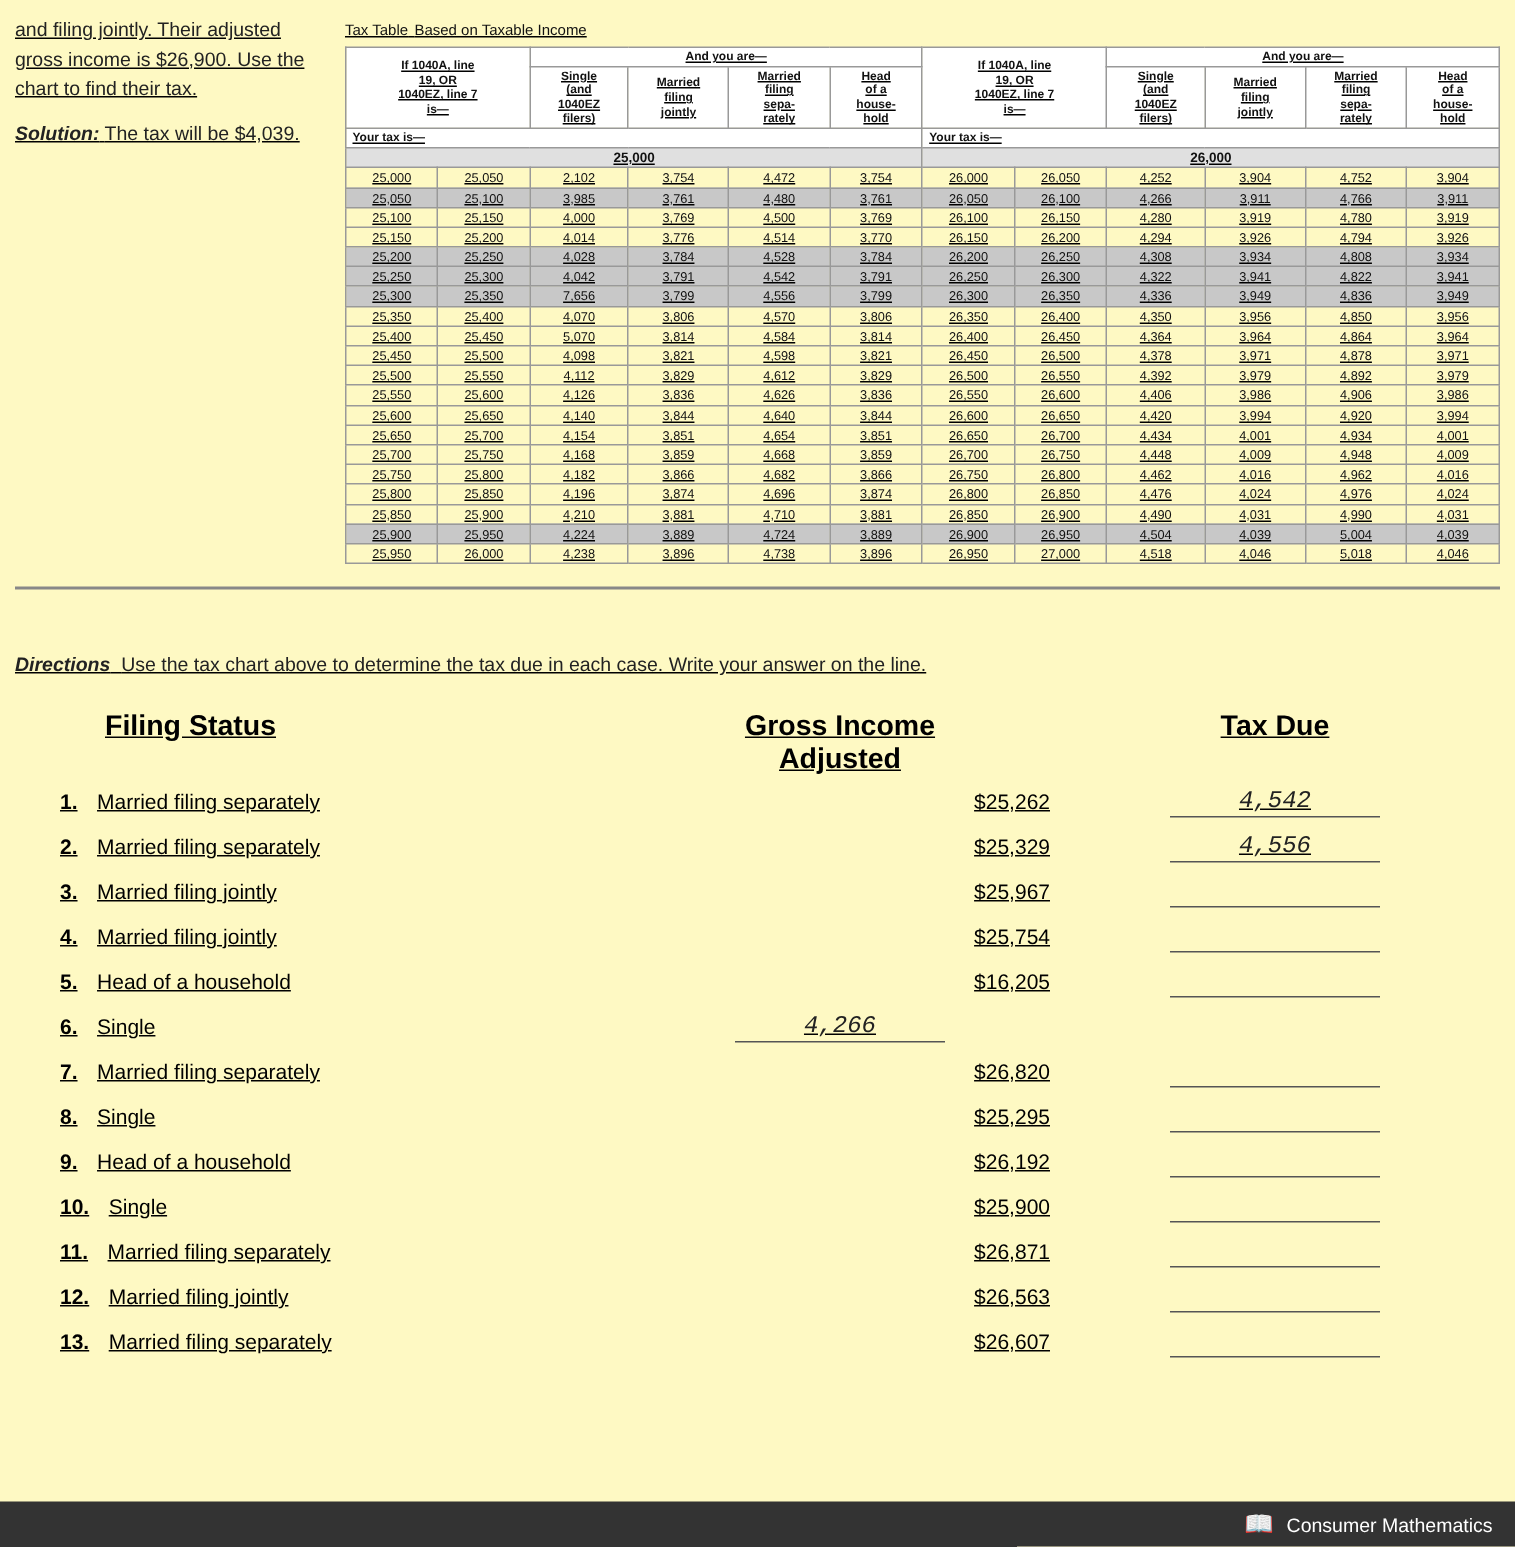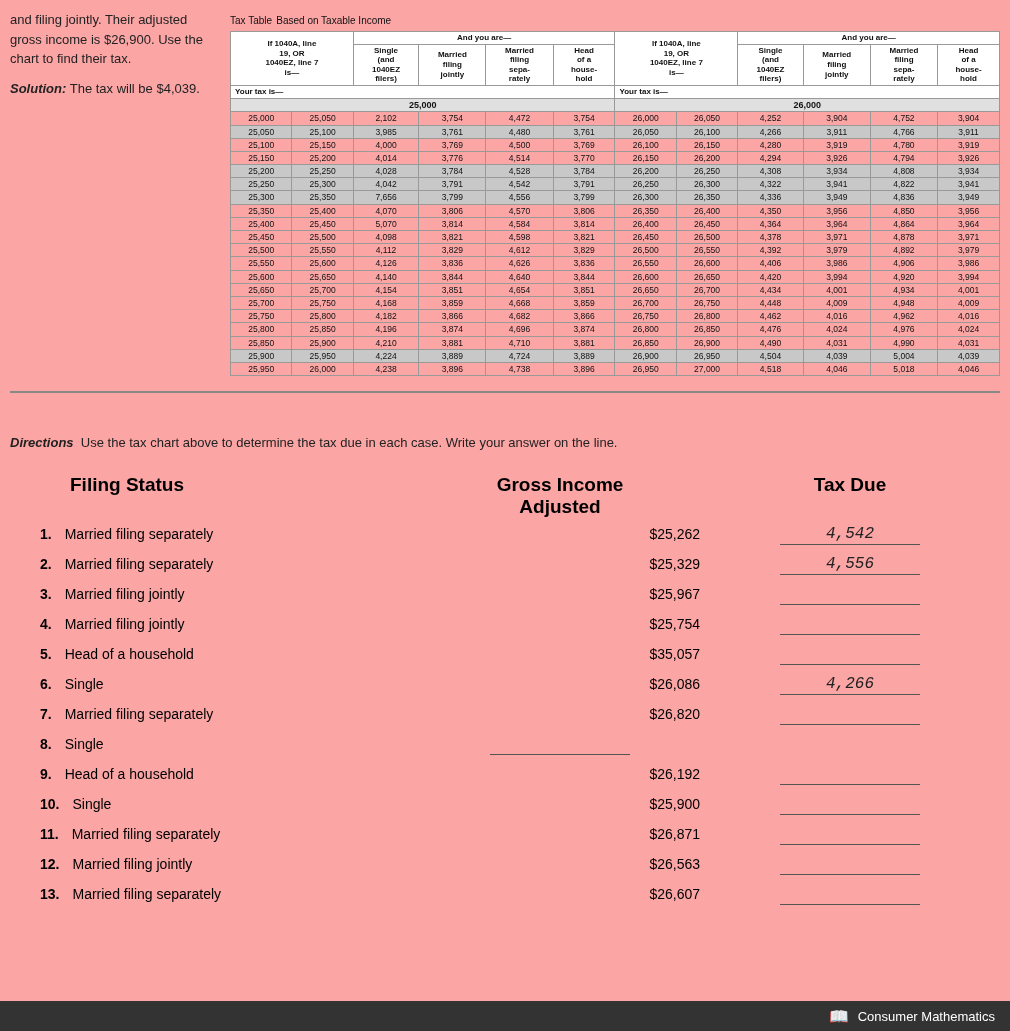--- a/index.html
+++ b/index.html
@@ -8,23 +8,24 @@
       background: #f5f0e8;
       width: 1010px;
       min-height: 1031px;
       position: relative;
       overflow-x: hidden;
     }
 
     .page-container {
       width: 1010px;
       min-height: 1031px;
-      background: #fca5a5;
+      background: #fef9c3;
       padding: 0;
       position: relative;
+      text-decoration: underline;
     }
 
     
     .top-section {
       display: flex;
       gap: 0;
       padding: 10px 10px 0 10px;
     }
 
     .left-panel {
@@ -599,50 +600,50 @@
           <div class="agi-value">$25,754</div>
           <div class="tax-due-area">
             <span class="answer-line"></span>
           </div>
         </div>
         <div class="exercise-row">
           <div class="filing-status">
             <span class="row-num">5.</span>
             <span>Head of a household</span>
           </div>
-          <div class="agi-value">$35,057</div>
+          <div class="agi-value">$16,205</div>
           <div class="tax-due-area">
             <span class="answer-line"></span>
           </div>
         </div>
         <div class="exercise-row">
           <div class="filing-status">
             <span class="row-num">6.</span>
             <span>Single</span>
           </div>
-          <div class="agi-value">$26,086</div>
           <div class="tax-due-area">
             <span class="answer-line handwritten">4,266</span>
           </div>
         </div>
         <div class="exercise-row">
           <div class="filing-status">
             <span class="row-num">7.</span>
             <span>Married filing separately</span>
           </div>
           <div class="agi-value">$26,820</div>
           <div class="tax-due-area">
             <span class="answer-line"></span>
           </div>
         </div>
         <div class="exercise-row">
           <div class="filing-status">
             <span class="row-num">8.</span>
             <span>Single</span>
           </div>
+          <div class="agi-value">$25,295</div>
           <div class="tax-due-area">
             <span class="answer-line"></span>
           </div>
         </div>
         <div class="exercise-row">
           <div class="filing-status">
             <span class="row-num">9.</span>
             <span>Head of a household</span>
           </div>
           <div class="agi-value">$26,192</div>

